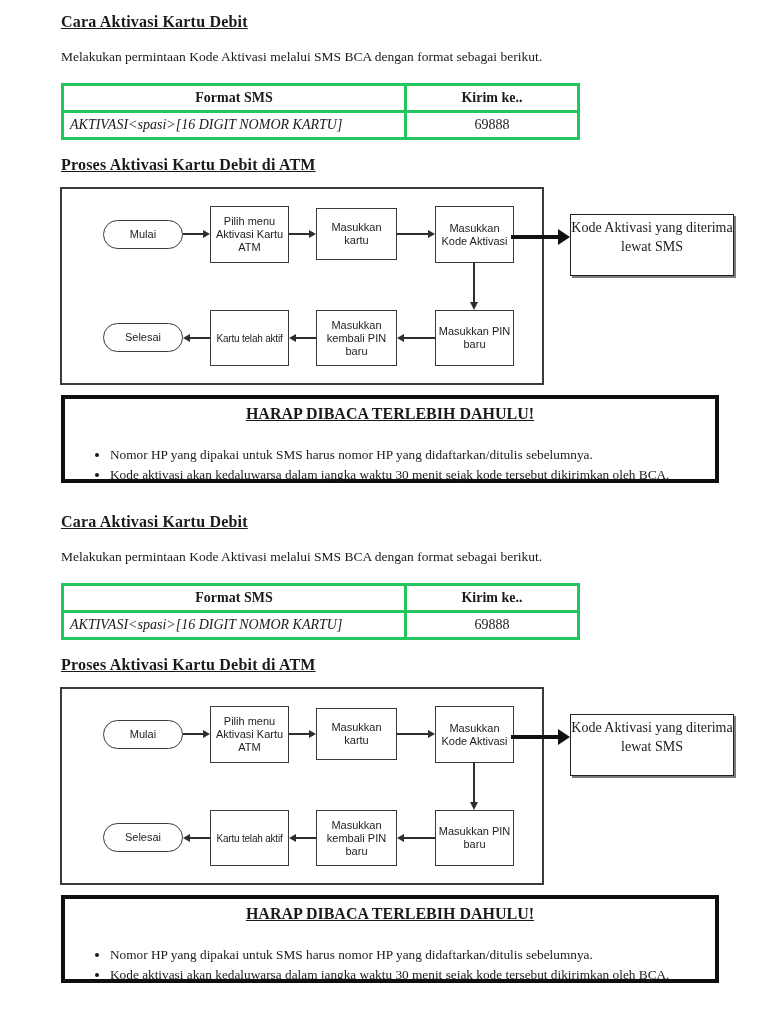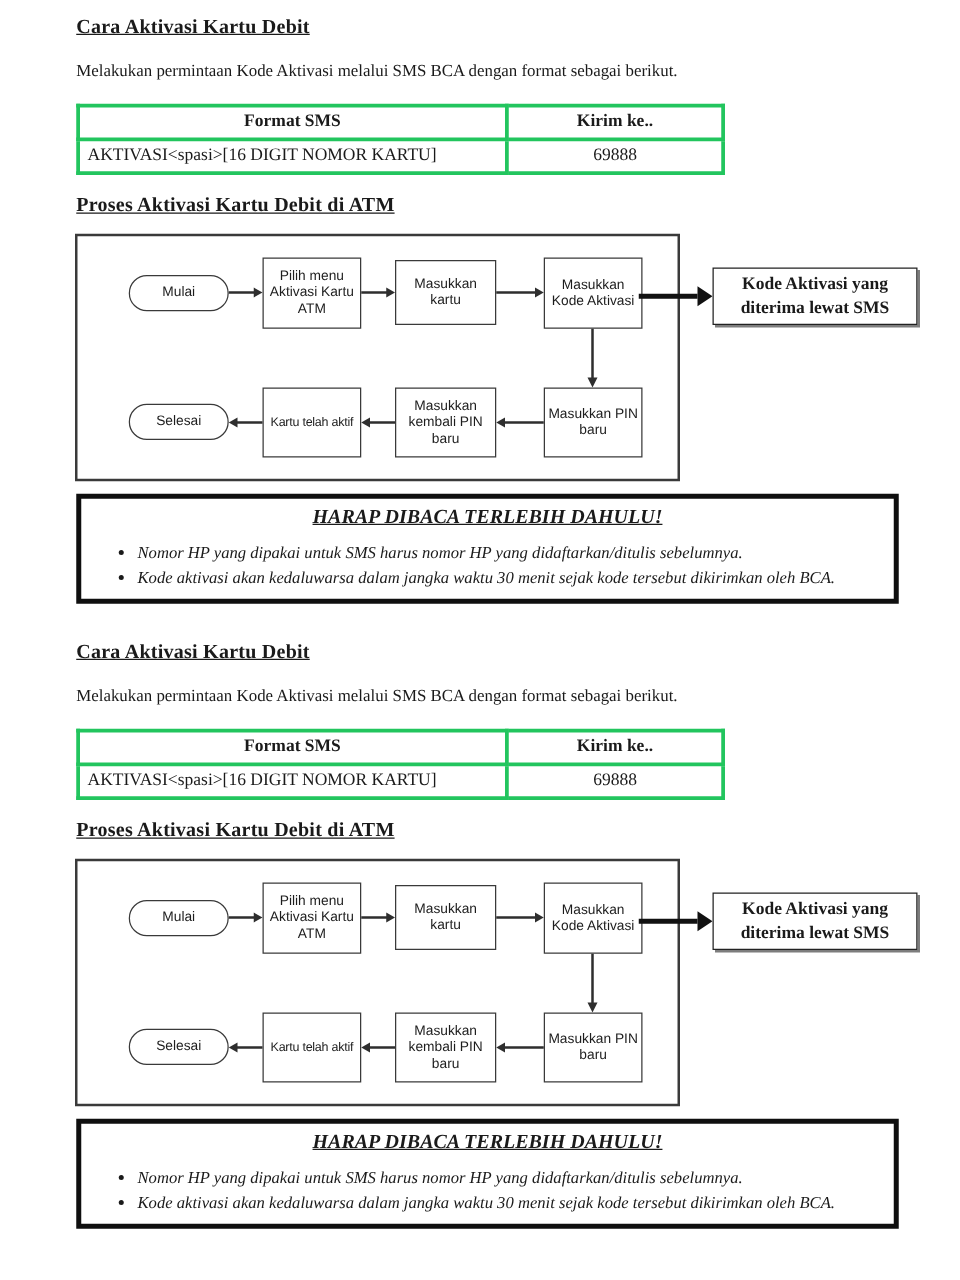--- a/index.html
+++ b/index.html
@@ -12,21 +12,21 @@
   .title { position:absolute; left:45px; top:13px; font-size:16px; font-weight:bold;
            text-decoration:underline; letter-spacing:.2px; }
   .intro { position:absolute; left:45px; top:49px; font-size:13.5px; }
 
   table.sms { position:absolute; left:45px; top:83px; width:516px;
               border-collapse:collapse; font-size:14px; table-layout:fixed; }
   table.sms td { border:3px solid #22c55e; height:27px; }
   table.sms .c1 { width:343px; }
   table.sms .c2 { width:173px; text-align:center; }
   table.sms tr.hd td { font-weight:bold; text-align:center; }
-  table.sms tr.bd td.c1 { padding-left:6px; }
+  table.sms tr.bd td.c1 { padding-left:6px;font-style:italic; }
 
   .flowtitle { position:absolute; left:45px; top:156px; font-size:16px; font-weight:bold;
                text-decoration:underline; letter-spacing:.2px; }
 
   .canvas { position:absolute; left:44px; top:187px; width:484px; height:198px;
             border:2px solid #3a3a3a;
             font-family:"Liberation Sans","DejaVu Sans",sans-serif; }
   .node { position:absolute; border:1.5px solid #3a3a3a; display:flex; align-items:center;
           justify-content:center; text-align:center; font-size:11px; line-height:13px;
           color:#1d1d1d; background:#fff; padding:1px; }
@@ -42,30 +42,30 @@
             border-top:4px solid transparent; border-bottom:4px solid transparent;
             border-right:7px solid #2e2e2e; }
   .head-d { position:absolute; width:0; height:0;
             border-left:4px solid transparent; border-right:4px solid transparent;
             border-top:8px solid #2e2e2e; }
   .thickline { position:absolute; top:235px; left:495px; width:47px; height:4px; background:#111; }
   .thickhead { position:absolute; top:229px; left:542px; width:0; height:0;
                border-top:8px solid transparent; border-bottom:8px solid transparent;
                border-left:12px solid #111; }
 
-  .smsnote { position:absolute; left:554px; top:214px; width:164px; height:46px;
+  .smsnote { position:absolute; left:554px; top:214px; width:164px; height:62px;
              border:1px solid #222; box-shadow:2px 2px 0 #7d7d7d; background:#fff;
-             font-size:14px; font-weight:bold; text-align:center; line-height:19px;
+             font-size:14px; font-weight:normal; text-align:center; line-height:19px;
              padding-top:3px; }
 
   .warning { position:absolute; left:45px; top:395px; width:658px; height:88px;
-             border:4px solid #0f0f0f; background:#fff;font-style:italic; }
+             border:4px solid #0f0f0f; background:#fff; }
   .warning .wtitle { text-align:center; font-size:16px; font-weight:bold;
                      text-decoration:underline; margin-top:6px; }
-  .warning ul { margin-top:9px; margin-left:45px; margin-right:8px;
+  .warning ul { margin-top:22px; margin-left:45px; margin-right:8px;
                 font-size:13.3px; line-height:19.5px; }
 </style>
 </head>
 <body>
 
 <div class="section sec1">
   <div class="title">Cara Aktivasi Kartu Debit</div>
   <div class="intro">Melakukan permintaan Kode Aktivasi melalui SMS BCA dengan format sebagai berikut.</div>
 
   <table class="sms">

